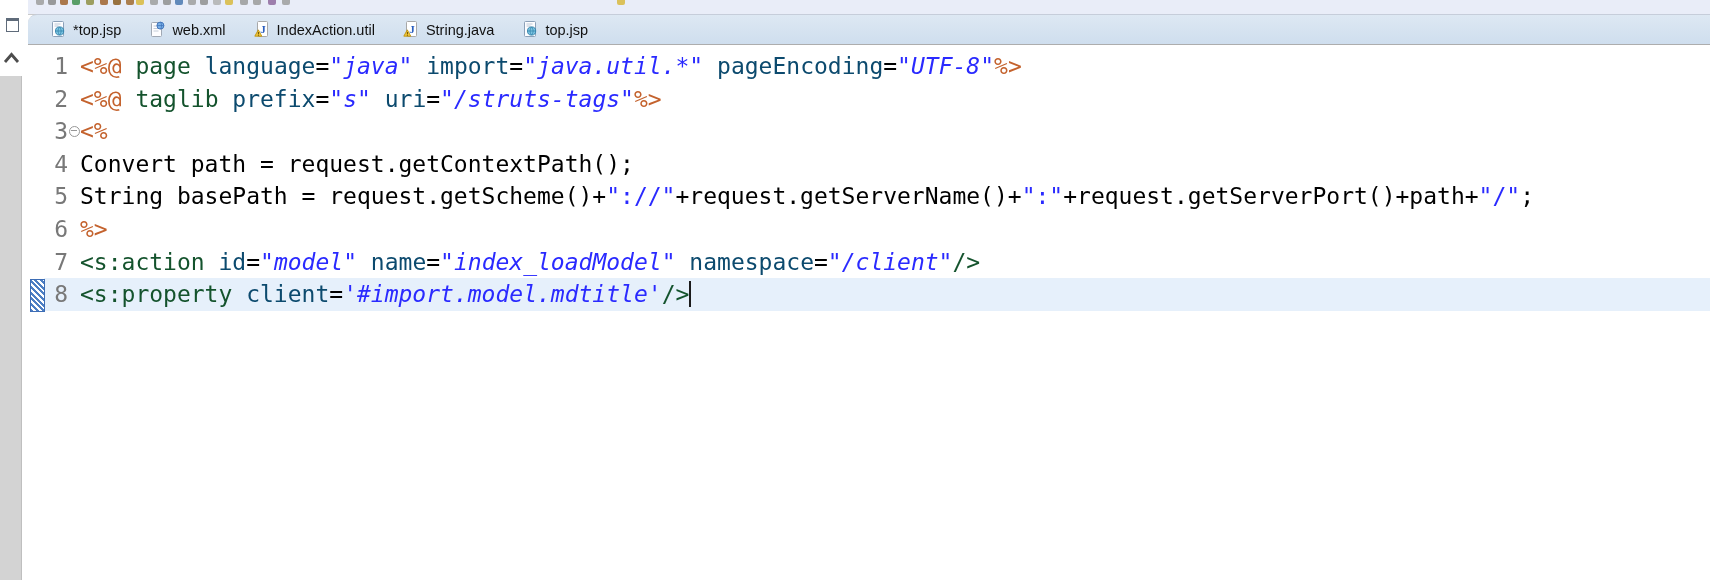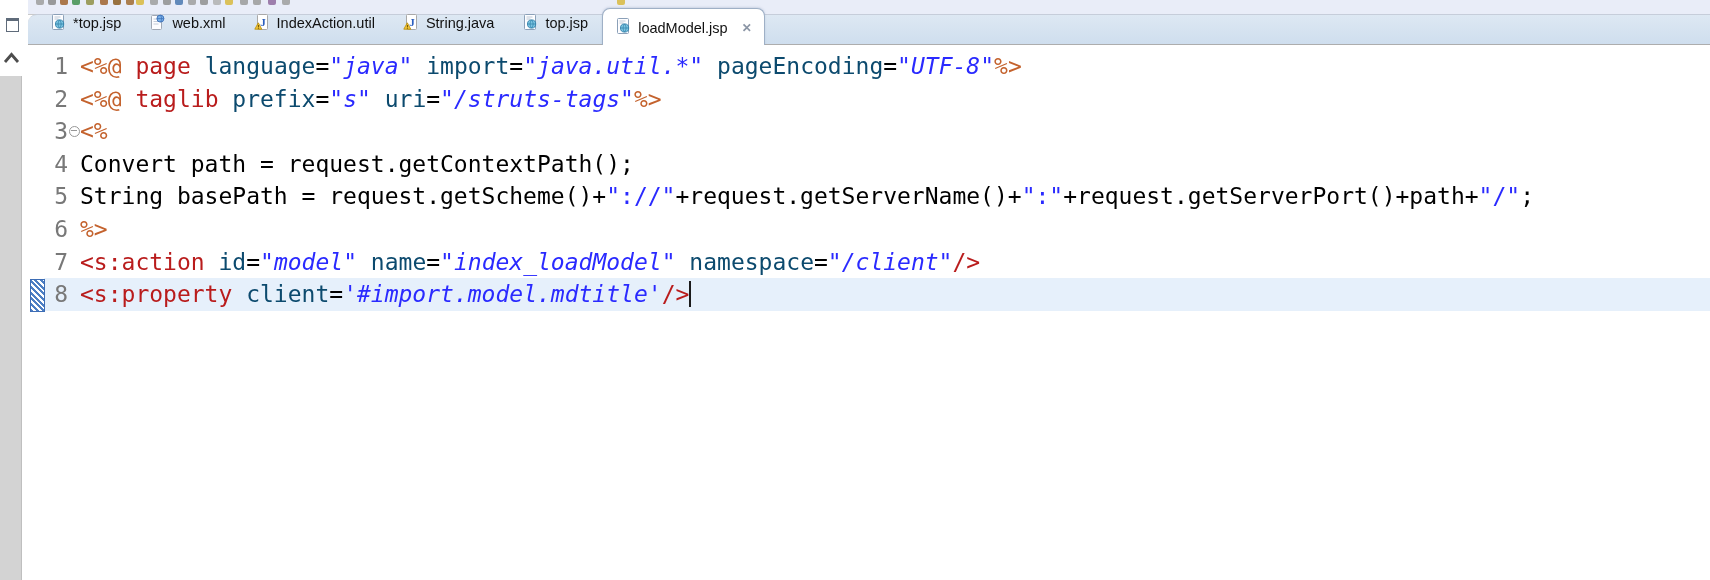--- a/index.html
+++ b/index.html
@@ -11,21 +11,21 @@
   
   .top-strip{position:absolute;left:0;top:0;width:1710px;height:14px;
     background:#e9edf8;border-bottom:1px solid #c9c9c9;z-index:1;}
   .frag{position:absolute;top:0;height:5px;width:8px;border-radius:0 0 2px 2px;opacity:.85;}
   
   .tab-area{position:absolute;left:28px;top:8px;right:0;height:37px;z-index:2;}
   .tab-strip{position:absolute;left:0;right:0;top:6px;bottom:0;
     background:linear-gradient(180deg,#dde8f3,#cfdeee);
     border-top:1px solid #c6cdda;border-bottom:1px solid #adadad;
     border-top-left-radius:9px;}
-  .tabs{position:absolute;left:8px;bottom:0;height:37px;display:flex;align-items:flex-start;}
+  .tabs{position:absolute;left:8px;bottom:0;height:37px;display:flex;align-items:flex-end;}
   .tab{display:flex;align-items:center;gap:7px;height:30px;padding:0 14px;
     font-size:14.5px;color:#111;white-space:nowrap;cursor:default;}
   .tab.active{height:37px;background:#ffffff;border:1px solid #9fb0c6;border-bottom:none;
     border-radius:8px 8px 0 0;padding:0 12px;box-shadow:0 -1px 2px rgba(120,140,170,.25);}
   .tab .close{margin-left:7px;font-size:12px;color:#8b95a5;font-weight:bold;line-height:1;}
   .tab svg{flex:0 0 auto;}
   
   .left-rail{position:absolute;left:0;top:0;width:28px;height:580px;background:#ffffff;z-index:3;}
   .restore-icon{position:absolute;left:6px;top:18px;width:11px;height:10px;
     border:1px solid #5f6b7a;border-top:3px solid #5f6b7a;background:#fff;}
@@ -41,21 +41,21 @@
     border:1px solid #3d6db5;
     background:repeating-linear-gradient(45deg,#4d7fc4 0 2px,#ffffff 2px 4px);}
   .code-lines{position:absolute;left:0;top:5px;right:0;}
   .code-line{height:32.6px;line-height:32.6px;display:flex;padding-left:17px;white-space:pre;}
   .lnum{width:23px;text-align:right;color:#787878;flex:0 0 auto;}
   .foldcol{width:12px;flex:0 0 auto;display:flex;align-items:center;justify-content:center;}
   .fold-circle{width:9px;height:9px;border:1px solid #979797;border-radius:50%;position:relative;background:#fff;}
   .fold-circle:after{content:'';position:absolute;left:1.5px;right:1.5px;top:3.2px;height:1.2px;background:#979797;}
   .code{flex:1 1 auto;}
   .c-jspdelim{color:#c4622d;}
-  .c-tag{color:#b91c1c;}
+  .c-tag{color:#14532d;}
   .c-attr{color:#0c4a6e;}
   .c-aval{color:#2a2aff;font-style:italic;}
   .c-str{color:#2a2aff;}
   .c-plain{color:#000000;}
   .cursor{display:inline-block;width:2px;height:26px;background:#1b1b1b;vertical-align:-5px;}
 </style>
 </head>
 <body>
 
 <div class="top-strip" id="top-strip">
@@ -125,30 +125,20 @@
       </div>
       <div class="tab">
         <span class="ticon"><svg width="16" height="16" viewBox="0 0 16 16">
             <rect x="2.5" y="0.5" width="11" height="15" rx="1" fill="#fdfdff" stroke="#8ba0b8"></rect>
             <path d="M4.5 3h6M4.5 5h4" stroke="#bcc8d6" stroke-width="1"></path>
             <circle cx="9.6" cy="10" r="4.1" fill="#7cc5e2" stroke="#2e7ea8" stroke-width="0.9"></circle>
             <path d="M5.5 10h8.2M9.6 5.9c2 2.3 2 5.9 0 8.2M9.6 5.9c-2 2.3-2 5.9 0 8.2" stroke="#2e7ea8" fill="none" stroke-width="0.7"></path>
           </svg></span>
         <span class="tlabel">top.jsp</span>
       </div>
-      <div class="tab active">
-        <span class="ticon"><svg width="16" height="16" viewBox="0 0 16 16">
-            <rect x="2.5" y="0.5" width="11" height="15" rx="1" fill="#fdfdff" stroke="#8ba0b8"></rect>
-            <path d="M4.5 3h6M4.5 5h4" stroke="#bcc8d6" stroke-width="1"></path>
-            <circle cx="9.6" cy="10" r="4.1" fill="#7cc5e2" stroke="#2e7ea8" stroke-width="0.9"></circle>
-            <path d="M5.5 10h8.2M9.6 5.9c2 2.3 2 5.9 0 8.2M9.6 5.9c-2 2.3-2 5.9 0 8.2" stroke="#2e7ea8" fill="none" stroke-width="0.7"></path>
-          </svg></span>
-        <span class="tlabel">loadModel.jsp</span>
-        <span class="close">✕</span>
-      </div>
     </div>
 </div>
 
 <div class="left-rail">
   <div class="restore-icon"></div>
   <div class="chevron">
     <svg width="17" height="12" viewBox="0 0 17 12">
         <path d="M2 10 L8.5 2.5 L15 10" fill="none" stroke="#4d4d4d" stroke-width="2.8"></path>
       </svg>
   </div>

